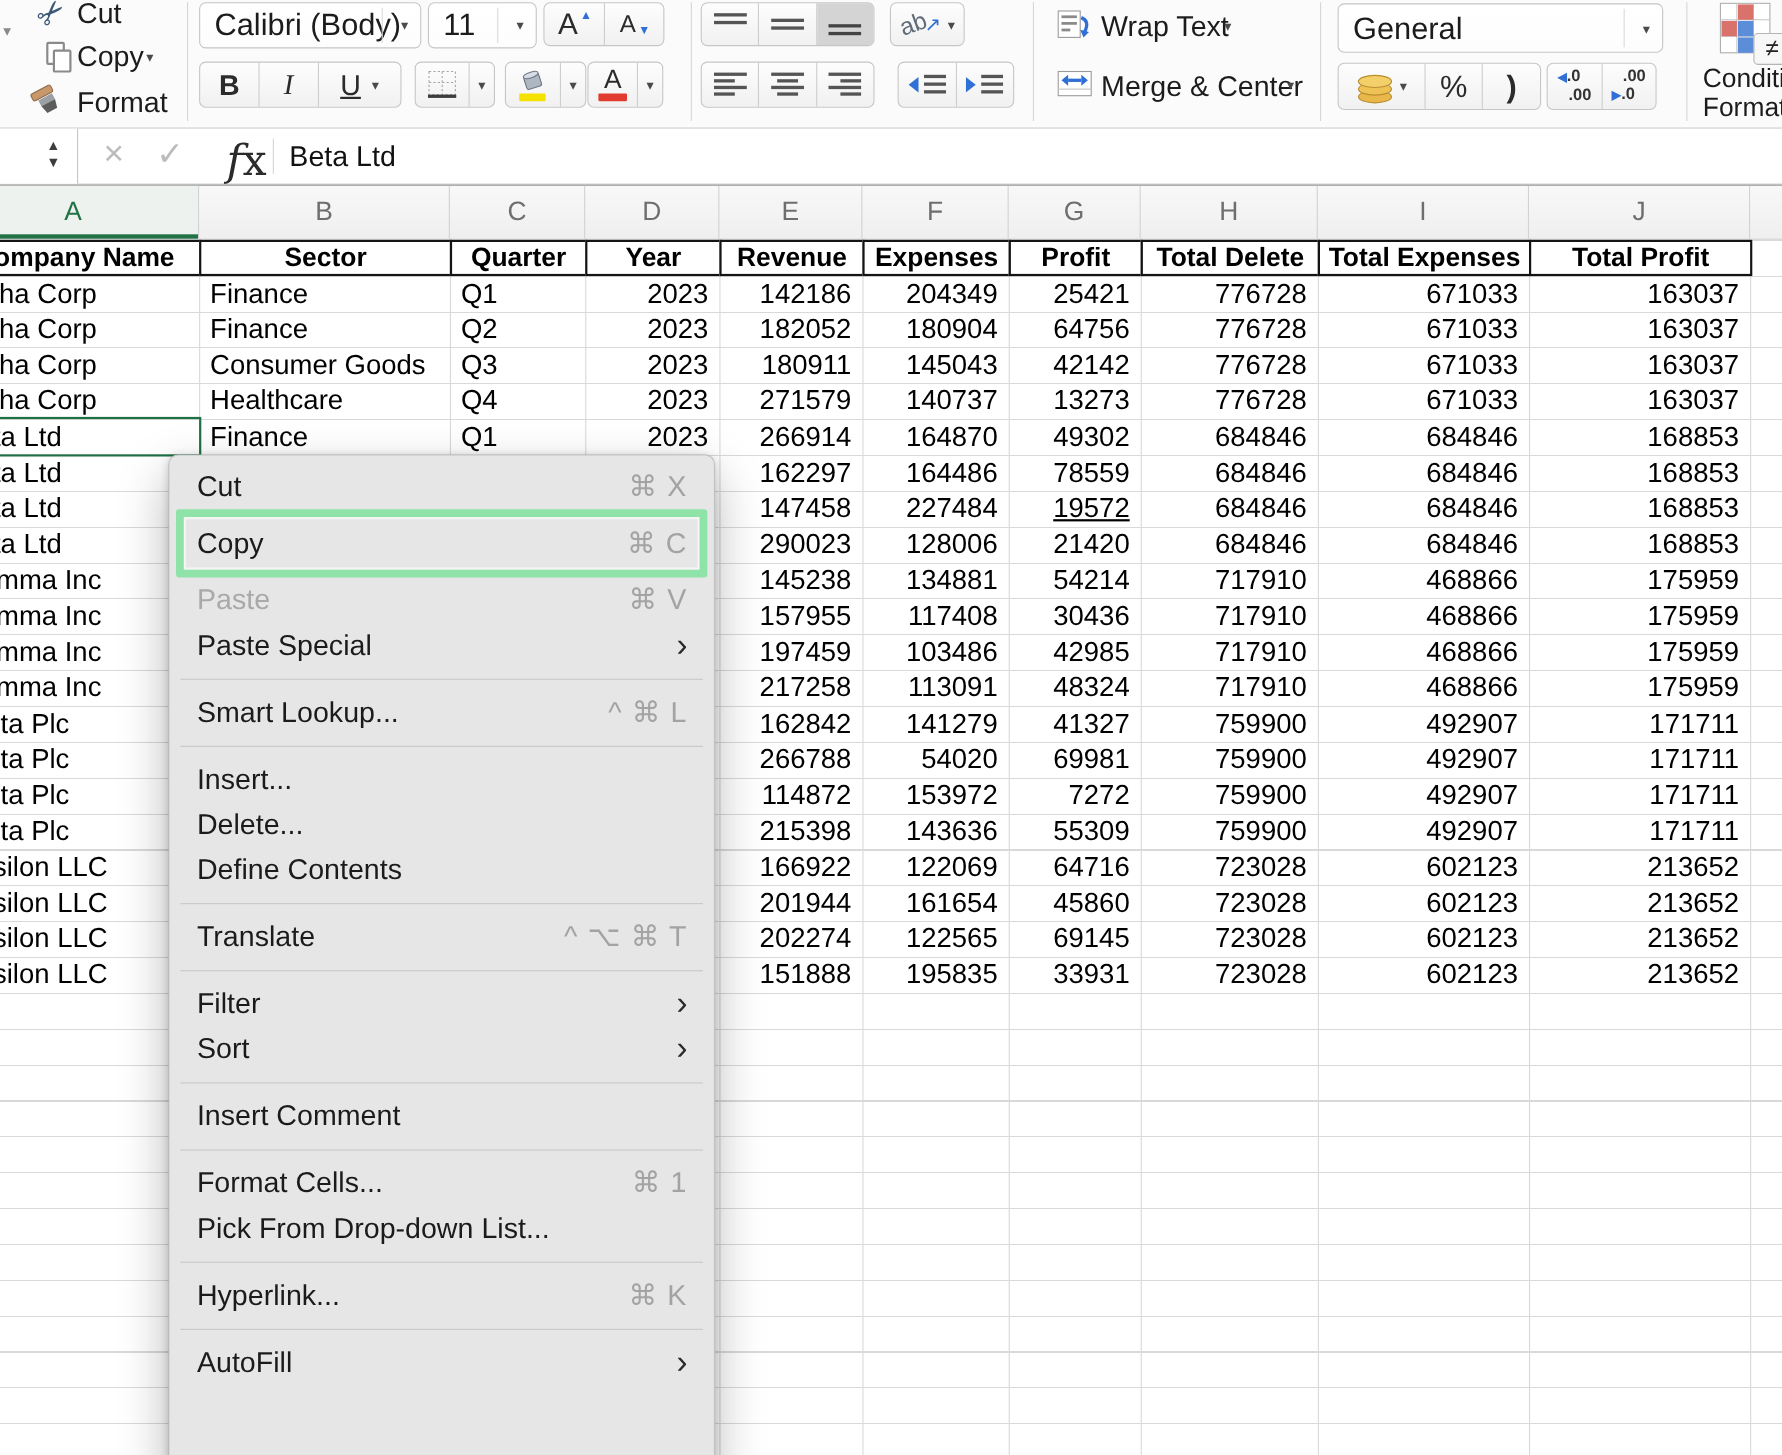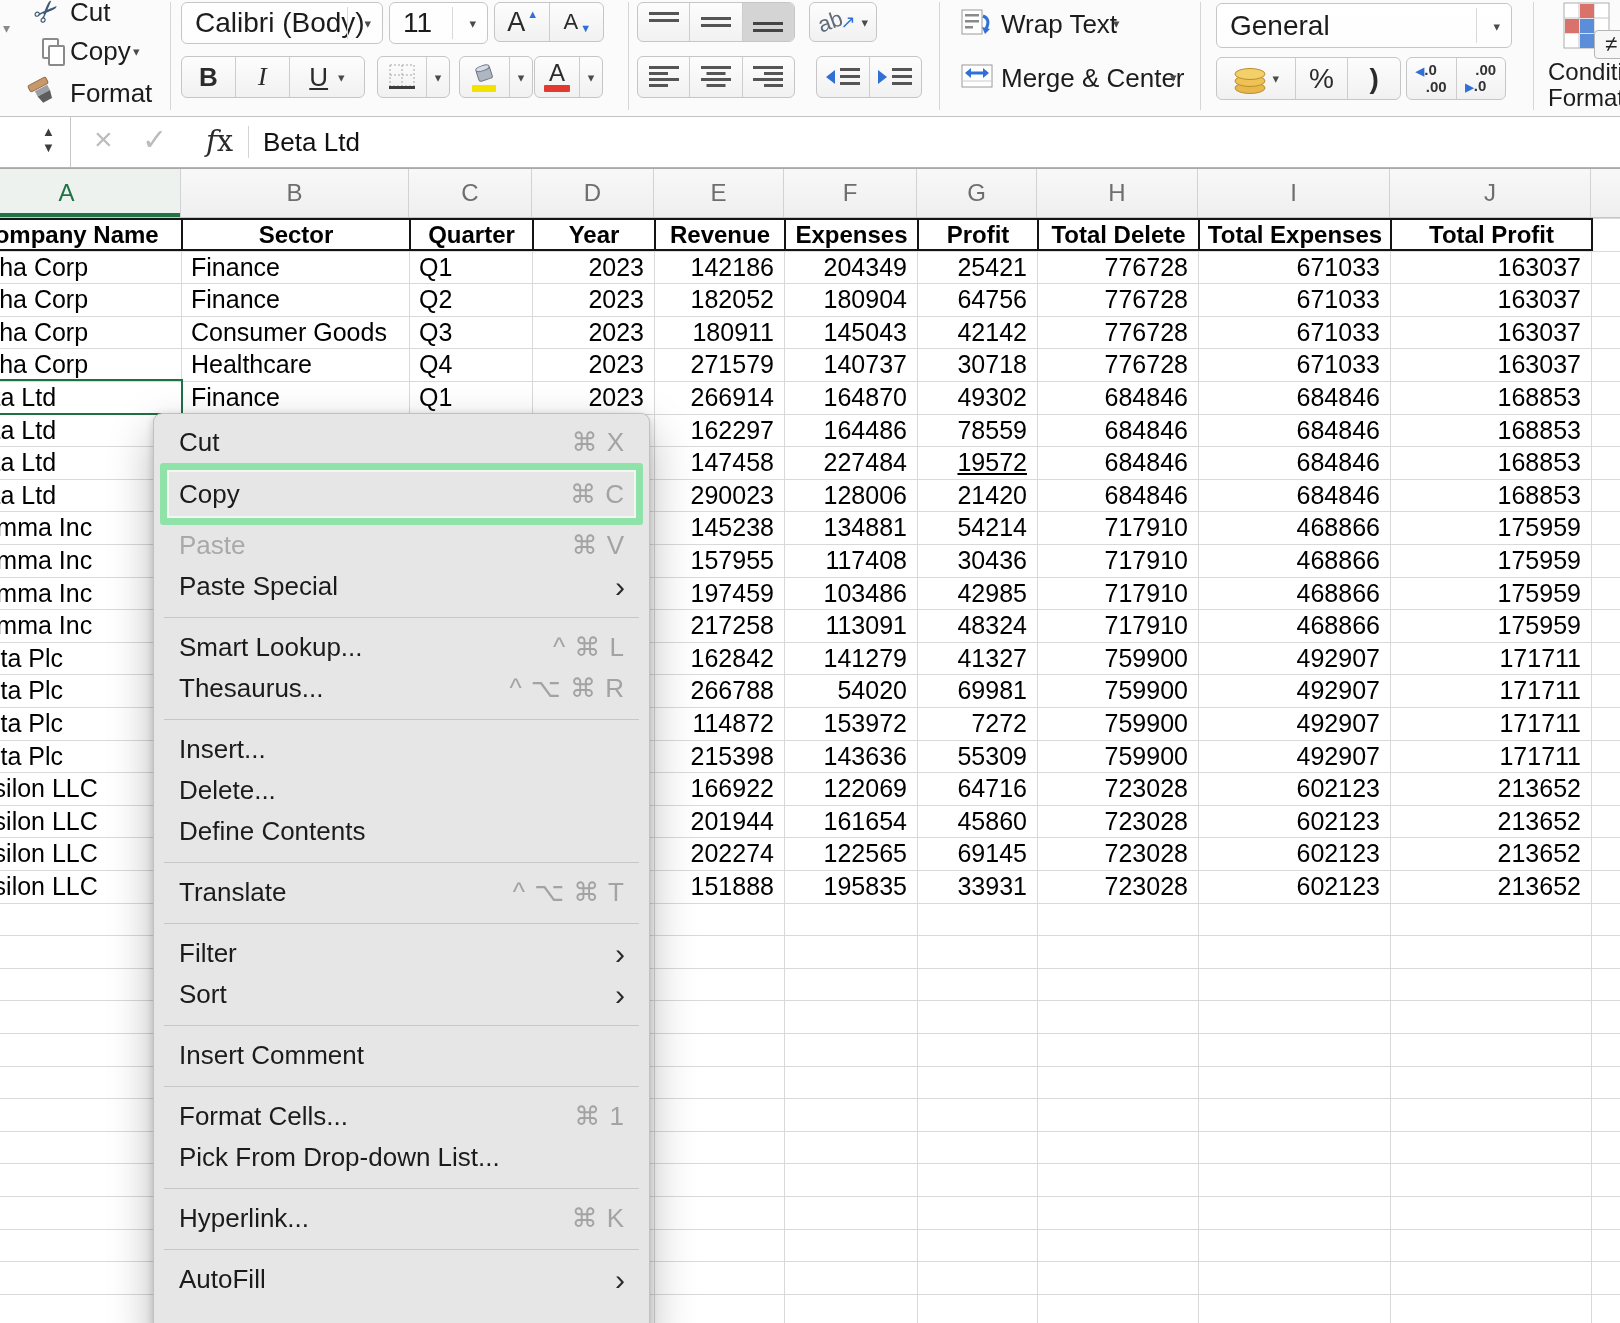--- a/index.html
+++ b/index.html
@@ -36,21 +36,21 @@
   .numfrac{display:flex;flex-direction:column;align-items:flex-start;line-height:16px;font-size:15px;color:#333;font-weight:bold;}
   .numfrac .arrow{color:#2f6fd6;font-size:11px;}
   .condfmt-badge{position:absolute;left:1594px;top:30px;width:32px;height:27px;background:#f7f7f7;border:1px solid #b5b5b5;border-radius:4px;font-size:22px;color:#222;text-align:center;line-height:25px;}
   .cond-line{position:absolute;font-size:24px;color:#1c1c1c;white-space:nowrap;}
   
   .fbar{position:absolute;left:0;top:117px;width:1620px;height:50px;background:#ffffff;border-bottom:1px solid #b5b5b5;}
   .namebox{position:absolute;left:0;top:0;width:70px;height:50px;border-right:1px solid #c6c6c6;background:#fff;}
   .spinner{position:absolute;left:42px;top:7px;display:flex;flex-direction:column;align-items:center;line-height:16px;font-size:13px;color:#3d3d3d;}
   .fx-cancel{position:absolute;left:94px;top:4px;font-size:32px;color:#bcbcbc;}
   .fx-accept{position:absolute;left:142px;top:5px;font-size:30px;color:#bcbcbc;}
-  .fx-fx{position:absolute;left:206px;top:7px;font-size:29px;color:#2b2b2b;font-family:"DejaVu Serif","Liberation Serif",serif;}
+  .fx-fx{position:absolute;left:206px;top:7px;font-size:39px;color:#2b2b2b;font-family:"DejaVu Serif","Liberation Serif",serif;}
   .fx-fx i{font-style:italic;}
   .fx-div{position:absolute;left:248px;top:9px;height:32px;width:1px;background:#d4d4d4;}
   .fx-value{position:absolute;left:263px;top:10px;font-size:26px;color:#111;}
   
   .band{position:absolute;left:0;top:168px;width:1620px;height:50px;background:linear-gradient(#f8f8f8,#efefef);border-top:1px solid #a8a8a8;border-bottom:1px solid #c6c6c6;box-sizing:border-box;}
   .colhead{position:absolute;top:0;height:48px;border-right:1px solid #d2d2d2;box-sizing:border-box;text-align:center;font-size:24px;color:#6e6e6e;line-height:48px;}
   .colhead.selected{background:#eef2ee;color:#217346;}
   .colhead.selected::after{content:"";position:absolute;left:0;right:0;bottom:0;height:4px;background:#217346;}
   
   .grid{position:absolute;left:0;top:218px;width:1620px;height:1105px;
@@ -413,21 +413,21 @@
     <div class="dcell" style="left: 918px; width: 118px; top: 97.8px; text-align: right;">42142</div>
     <div class="dcell" style="left: 1038px; width: 159px; top: 97.8px; text-align: right;">776728</div>
     <div class="dcell" style="left: 1199px; width: 190px; top: 97.8px; text-align: right;">671033</div>
     <div class="dcell" style="left: 1391px; width: 199px; top: 97.8px; text-align: right;">163037</div>
     <div class="dcell" style="left: -46px; width: 226px; top: 130.4px; text-align: left;">Alpha Corp</div>
     <div class="dcell" style="left: 182px; width: 226px; top: 130.4px; text-align: left;">Healthcare</div>
     <div class="dcell" style="left: 410px; width: 121px; top: 130.4px; text-align: left;">Q4</div>
     <div class="dcell" style="left: 533px; width: 120px; top: 130.4px; text-align: right;">2023</div>
     <div class="dcell" style="left: 655px; width: 128px; top: 130.4px; text-align: right;">271579</div>
     <div class="dcell" style="left: 785px; width: 131px; top: 130.4px; text-align: right;">140737</div>
-    <div class="dcell" style="left: 918px; width: 118px; top: 130.4px; text-align: right;">30718</div>
+    <div class="dcell" style="left: 918px; width: 118px; top: 130.4px; text-align: right;">13273</div>
     <div class="dcell" style="left: 1038px; width: 159px; top: 130.4px; text-align: right;">776728</div>
     <div class="dcell" style="left: 1199px; width: 190px; top: 130.4px; text-align: right;">671033</div>
     <div class="dcell" style="left: 1391px; width: 199px; top: 130.4px; text-align: right;">163037</div>
     <div class="dcell" style="left: -46px; width: 226px; top: 163px; text-align: left;">Beta Ltd</div>
     <div class="dcell" style="left: 182px; width: 226px; top: 163px; text-align: left;">Finance</div>
     <div class="dcell" style="left: 410px; width: 121px; top: 163px; text-align: left;">Q1</div>
     <div class="dcell" style="left: 533px; width: 120px; top: 163px; text-align: right;">2023</div>
     <div class="dcell" style="left: 655px; width: 128px; top: 163px; text-align: right;">266914</div>
     <div class="dcell" style="left: 785px; width: 131px; top: 163px; text-align: right;">164870</div>
     <div class="dcell" style="left: 918px; width: 118px; top: 163px; text-align: right;">49302</div>
@@ -557,24 +557,20 @@
     </div>
     <div class="mi">
       <span class="mi-label">Paste Special</span>
       <span class="menu-chev">›</span>
     </div>
     <div class="msep"></div>
     <div class="mi">
       <span class="mi-label">Smart Lookup...</span>
       <span class="mi-shortcut">^ ⌘ L</span>
     </div>
-    <div class="mi">
-      <span class="mi-label">Thesaurus...</span>
-      <span class="mi-shortcut">^ ⌥ ⌘ R</span>
-    </div>
     <div class="msep"></div>
     <div class="mi">
       <span class="mi-label">Insert...</span>
     </div>
     <div class="mi">
       <span class="mi-label">Delete...</span>
     </div>
     <div class="mi">
       <span class="mi-label">Define Contents</span>
     </div>

